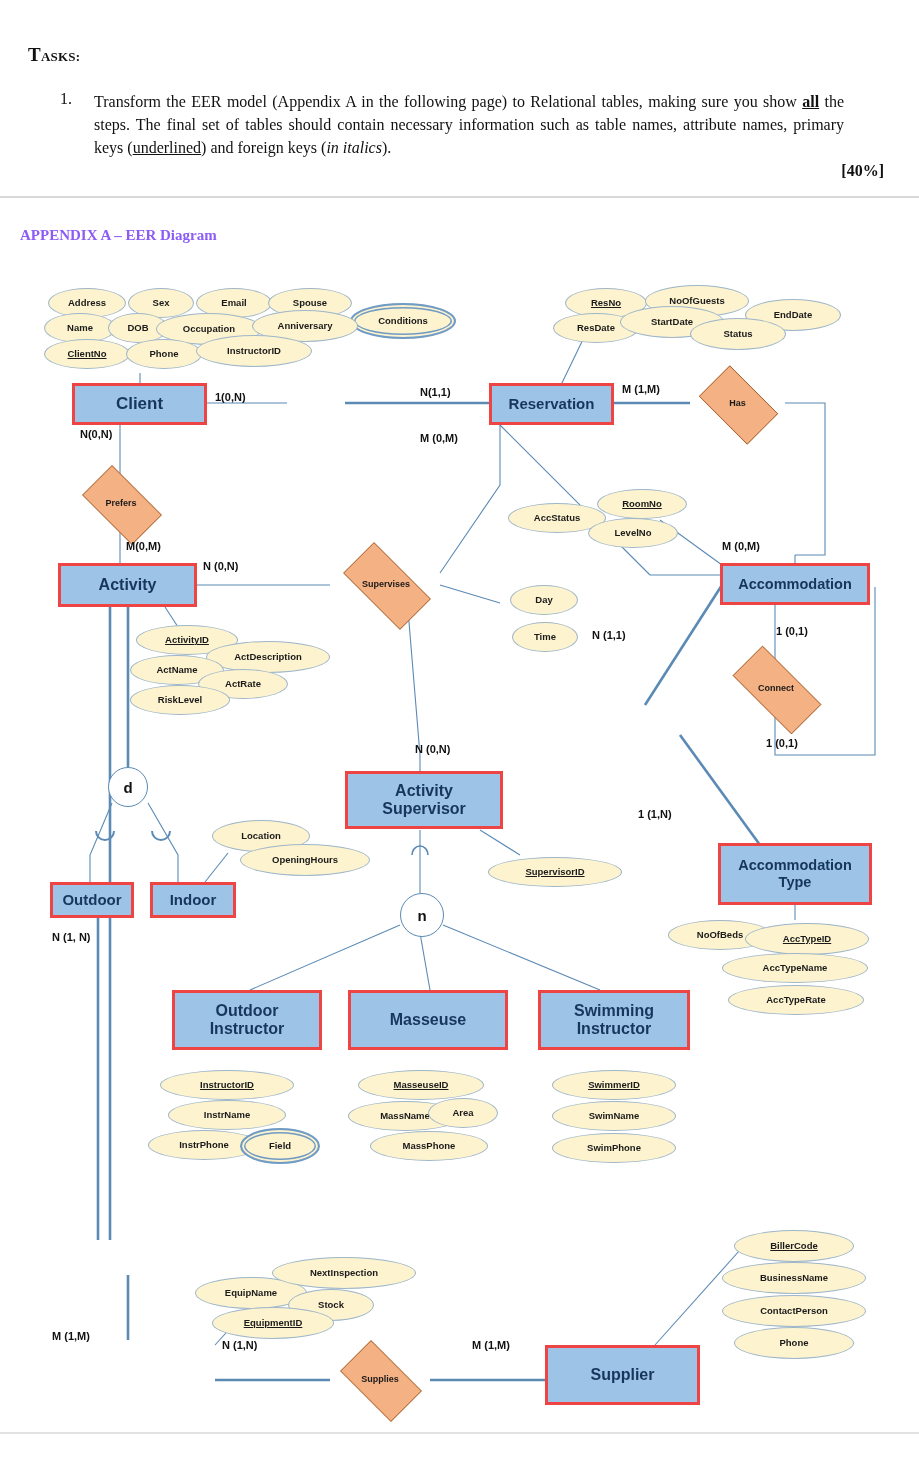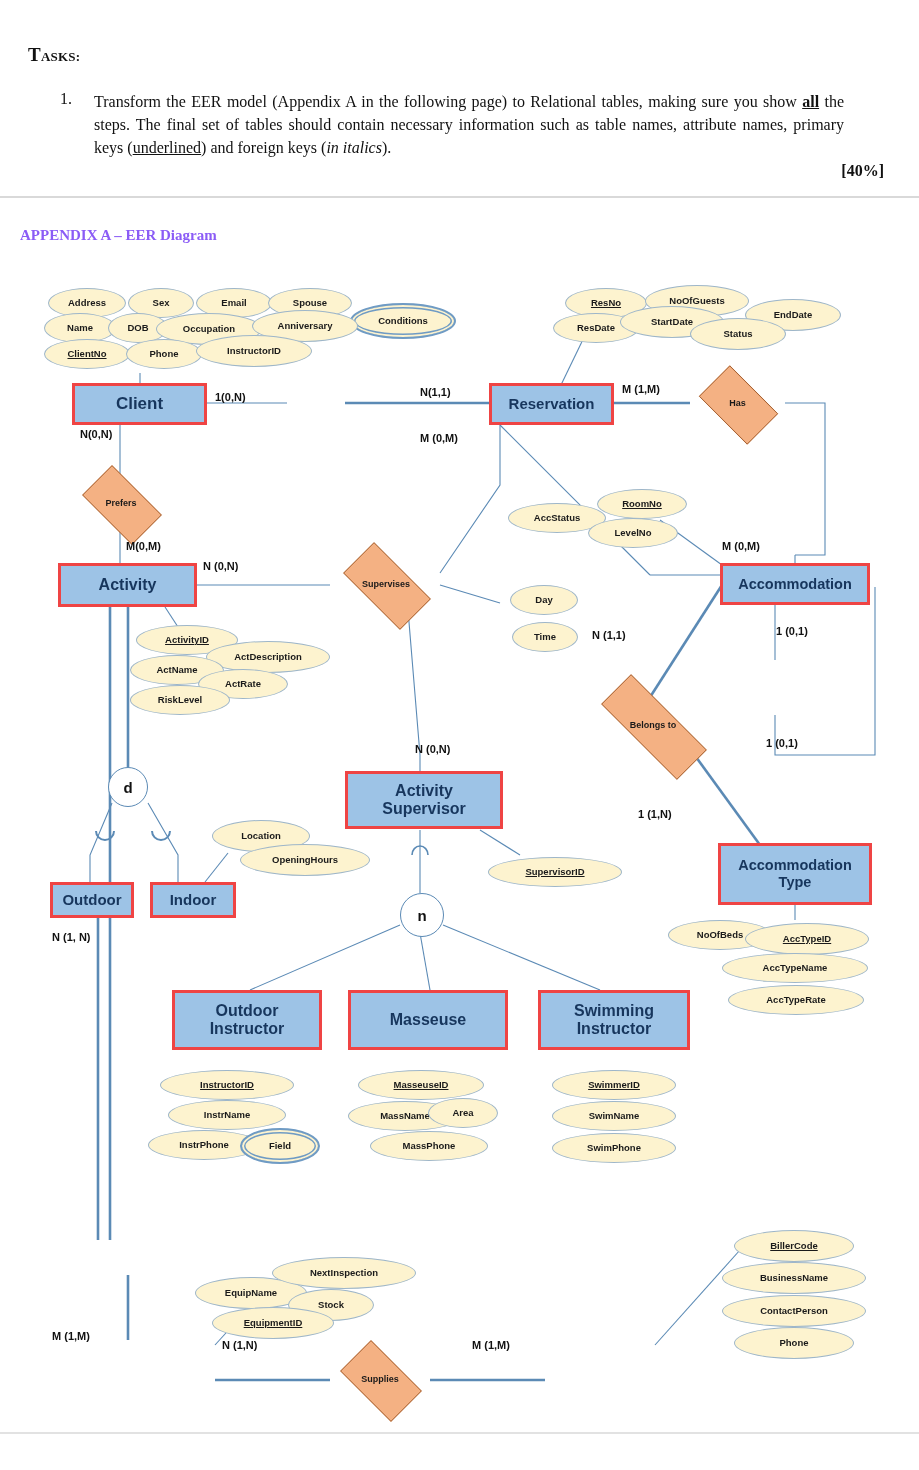--- a/index.html
+++ b/index.html
@@ -296,25 +296,25 @@
     </div>
 
   <div class="entity" style="left:720px;top:308px;width:150px;height:42px;font-size:14.5px;">
       <span>Accommodation</span>
     </div>
   <div class="card" style="left:722px;top:285px;"><span>M (0,M)</span></div>
   <div class="card" style="left:776px;top:370px;"><span>1 (0,1)</span></div>
   <div class="card" style="left:766px;top:482px;"><span>1 (0,1)</span></div>
   <div class="card" style="left:592px;top:374px;"><span>N (1,1)</span></div>
 
-
-  <div class="rel" style="left:578px;top:442px;width:150px;height:58px;">
+  <div class="rel" style="left:718px;top:405px;width:116px;height:58px;">
     <div class="dia"></div>
-    <span>Belongs to</span>
-  </div>
+    <span>Connect</span>
+  </div>
+
   <div class="card" style="left:638px;top:553px;"><span>1 (1,N)</span></div>
 
   <div class="circ" style="left:108px;top:512px;width:40px;height:40px;">
       <span>d</span>
     </div>
 
   <div class="entity" style="left:50px;top:627px;width:84px;height:36px;font-size:15px;">
       <span>Outdoor</span>
     </div>
   <div class="entity" style="left:150px;top:627px;width:86px;height:36px;font-size:15px;">
@@ -421,20 +421,23 @@
     </div>
 
   <div class="card" style="left:222px;top:1084px;"><span>N (1,N)</span></div>
 
   <div class="rel" style="left:330px;top:1095px;width:100px;height:60px;">
     <div class="dia"></div>
     <span>Supplies</span>
   </div>
   <div class="card" style="left:472px;top:1084px;"><span>M (1,M)</span></div>
 
+  <div class="entity" style="left:545px;top:1090px;width:155px;height:60px;font-size:16px;">
+      <span>Supplier</span>
+    </div>
 
   <div class="attr key" style="left:734px;top:975px;width:120px;height:32px;">
       <span>BillerCode</span>
     </div>
   <div class="attr" style="left:722px;top:1007px;width:144px;height:32px;">
       <span>BusinessName</span>
     </div>
   <div class="attr" style="left:722px;top:1040px;width:144px;height:32px;">
       <span>ContactPerson</span>
     </div>

